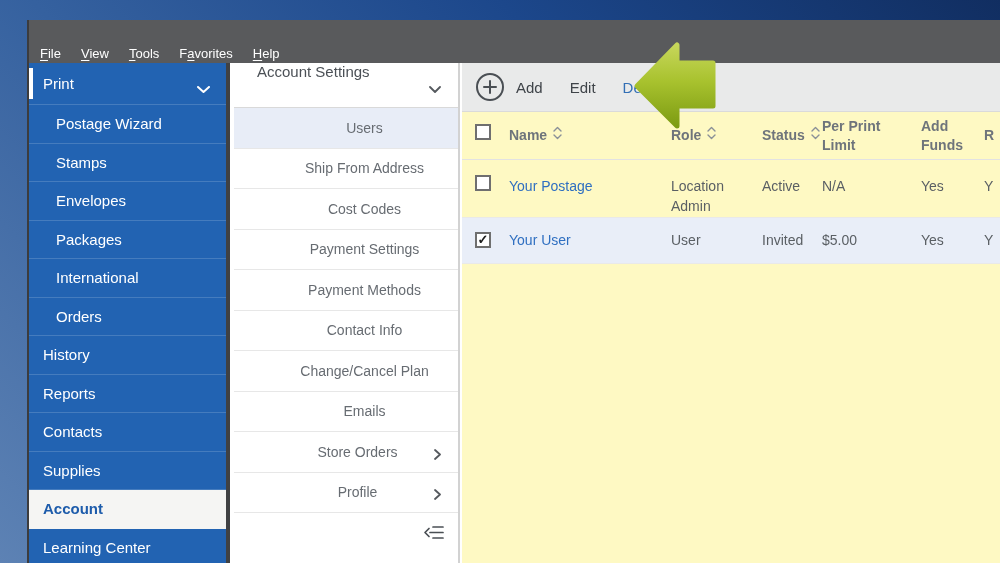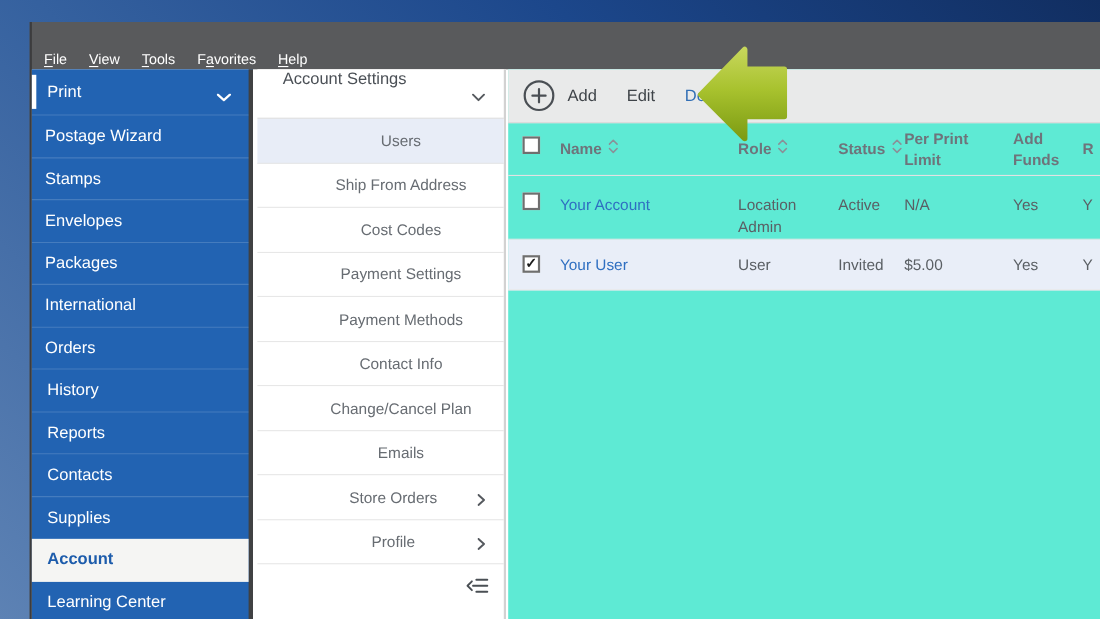--- a/index.html
+++ b/index.html
@@ -29,21 +29,21 @@
     background:#2263b2; border-right:4px solid #404143;
     display:flex; flex-direction:column;
   }
   .side-item {
     position:relative; height:38.5px; flex:0 0 38.5px; display:flex; align-items:center;
     color:#ffffff; font-size:15px; border-bottom:1px solid rgba(255,255,255,0.16);
     cursor:pointer;
   }
   .side-item.lvl-parent { height:42px; flex:0 0 42px; }
   .side-item.lvl-parent, .side-item.lvl-top { padding-left:14px; }
-  .side-item.lvl-sub { padding-left:12px; }
+  .side-item.lvl-sub { padding-left:27px; }
   .side-item.selected {
     background:#f5f5f3; color:#1d5cab; font-weight:700;
     border-bottom-color:transparent;
   }
   .active-bar { position:absolute; left:0; top:5px; bottom:5px; width:4px; background:#ffffff; }
   .side-chev { position:absolute; right:16px; top:50%; margin-top:-4px; }
   
   .panel2 {
     position:absolute; left:205px; top:0; bottom:0; width:226px;
     background:#ffffff; border-right:2px solid #d2d2d2;
@@ -60,21 +60,21 @@
   .panel-item.indent-sub { padding-left:37px; }
   .panel-item.indent-group { padding-left:23px; }
   .panel-item.selected { background:#e8edf7; }
   .panel-chev { position:absolute; right:17px; top:50%; margin-top:-5px; }
   .collapse-row { position:relative; height:44px; }
   .collapse-btn {
     position:absolute; right:10px; top:8px; width:28px; height:26px;
     background:none; border:none; cursor:pointer;
   }
   
-  .main { position:absolute; left:433px; top:0; right:0; bottom:0; background:#5eead4; }
+  .main { position:absolute; left:433px; top:0; right:0; bottom:0; background:#fef9c3; }
   .toolbar {
     height:49px; background:#e9eaea; display:flex; align-items:center;
     padding-left:13px; border-bottom:1px solid #dadada;
   }
   .plus-wrap { width:30px; height:30px; flex:0 0 30px; }
   .tool-btn {
     font-family:inherit; font-size:15px; color:#3f4449; background:none; border:none;
     margin-left:27px; cursor:pointer; padding:0;
   }
   .tool-btn.first { margin-left:11px; }
@@ -271,21 +271,21 @@
             <div class="th wrap-narrow">
               <span>Add Funds</span>
             </div>
             <div class="th">
               <span>R</span>
             </div>
           </div>
         <div id="tbody">
             <div class="grid-cols trow">
               <div class="cell cb-cell"><span class="cb"></span></div>
-              <div class="cell"><a class="name-link">Your Account</a></div>
+              <div class="cell"><a class="name-link">Your Postage</a></div>
               <div class="cell">Location Admin</div>
               <div class="cell">Active</div>
               <div class="cell">N/A</div>
               <div class="cell">Yes</div>
               <div class="cell">Y</div>
             </div>
             <div class="grid-cols trow selected">
               <div class="cell cb-cell"><span class="cb">✓</span></div>
               <div class="cell"><a class="name-link">Your User</a></div>
               <div class="cell">User</div>

